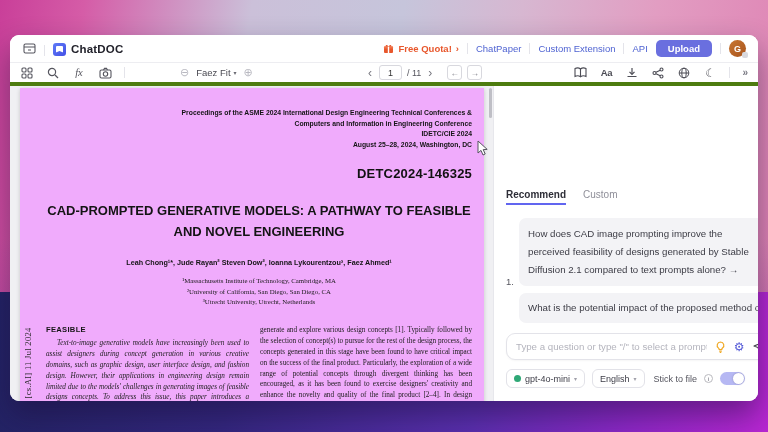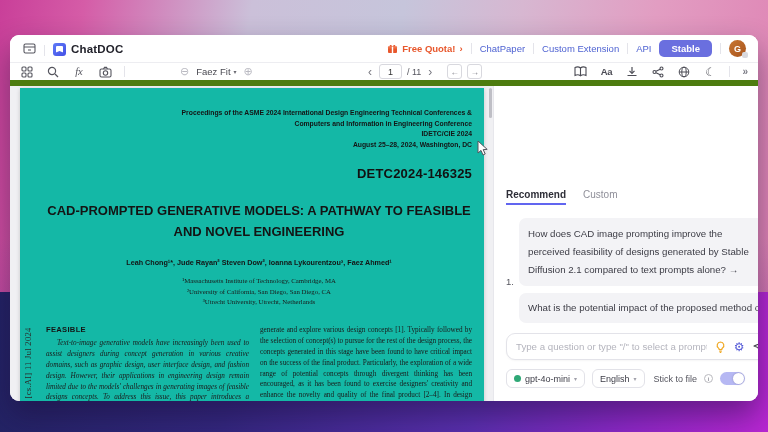--- a/index.html
+++ b/index.html
@@ -32,21 +32,21 @@
   .hdr-spacer { flex:1; }
   .hdr-right { display:flex; align-items:center; gap:8px; }
   .free-quota { display:flex; align-items:center; gap:4px; color:#e8572c; font-size:9.5px; font-weight:bold; cursor:pointer; }
   .hdr-link { font-size:9.5px; color:#4f63d2; cursor:pointer; }
   .upload-btn { background:#6a6fdf; color:#fff; font-size:9.5px; padding:3px 12px; border-radius:5px; border:none; cursor:pointer; font-weight:bold; }
   .avatar { width:17px; height:17px; border-radius:50%; background:linear-gradient(135deg,#c77632,#a9541c); color:#fff;
     font-size:9px; font-weight:bold; display:flex; align-items:center; justify-content:center; position:relative; cursor:pointer; }
   .avatar::after { content:""; position:absolute; right:-2px; bottom:-1px; width:6px; height:6px; background:#d9d9de; border-radius:2px; }
 
   
-  .toolbar { flex:0 0 24px; border-top:1px solid #ededf1; border-bottom:6px solid #4d7c0f; position:relative; background:#fff; }
+  .toolbar { flex:0 0 24px; border-top:1px solid #ededf1; border-bottom:4px solid #4d7c0f; position:relative; background:#fff; }
   .tb-group { position:absolute; top:0; height:100%; display:flex; align-items:center; }
   .tb-left { left:10px; gap:12px; }
   .tb-zoom { left:170px; gap:7px; }
   .tb-pages { left:356px; gap:5px; }
   .tb-right { right:10px; gap:12px; }
   .tb-icon { width:14px; height:14px; display:flex; align-items:center; justify-content:center; color:#55555e; cursor:pointer; }
   .tb-icon svg { display:block; }
   .fx { font-family:"Liberation Serif",serif; font-style:italic; font-size:10.5px; color:#55555e; }
   .aa { font-size:9.5px; color:#4c4c55; font-weight:bold; letter-spacing:-.3px; }
   .zoom-circ { color:#b9b9c1; font-size:11px; cursor:pointer; line-height:1; }
@@ -60,21 +60,21 @@
   .nav-sq.first { margin-left:8px; }
   .moon { font-size:11.5px; color:#4c4c55; }
   .collapse { font-size:10px; color:#7a7a84; font-weight:bold; }
 
   
   .content { flex:1; display:flex; min-height:0; }
 
   
   .pdf-panel { width:483px; flex:0 0 483px; background:#f0f0f3; position:relative; overflow:hidden; }
   .scroll-thumb { position:absolute; right:1px; top:2px; width:3px; height:30px; background:#bfbfc6; border-radius:2px; }
-  .page { position:absolute; left:10px; top:2px; width:464px; height:338px; background:#14b8a6;
+  .page { position:absolute; left:10px; top:2px; width:464px; height:338px; background:#f0abfc;
     box-shadow:0 1px 4px rgba(0,0,0,.18); padding:20px 12px 0 26px; }
   .conf-block { text-align:right; font-size:6.8px; font-weight:bold; color:#141414; line-height:1.55; }
   .paper-no { text-align:right; font-size:13px; font-weight:bold; color:#111; margin-top:16px; letter-spacing:.2px; }
   .doc-title { text-align:center; font-size:13px; font-weight:bold; color:#141414; margin-top:20px; line-height:1.6; }
   .authors { text-align:center; font-size:7.2px; font-weight:bold; color:#141414; margin-top:15px; }
   .affils { text-align:center; font-size:6.8px; color:#1a1a1a; margin-top:9px; line-height:1.6; font-family:"Liberation Serif",serif; }
   .columns { display:flex; gap:11px; margin-top:17px; }
   .col-left { width:203px; flex:0 0 203px; }
   .col-right { flex:1; }
   .abs-h { font-size:7.6px; font-weight:bold; color:#141414; letter-spacing:.3px; margin-bottom:4px; }
@@ -149,21 +149,21 @@
         </svg>
         <span>Free Quota!</span>
         <span>›</span>
       </span>
       <span class="v-div"></span>
       <span class="hdr-link">ChatPaper</span>
       <span class="v-div"></span>
       <span class="hdr-link">Custom Extension</span>
       <span class="v-div"></span>
       <span class="hdr-link">API</span>
-      <button class="upload-btn">Stable</button>
+      <button class="upload-btn">Upload</button>
       <span class="v-div"></span>
       <span class="avatar">G</span>
     </div>
   </div>
 
   <div class="toolbar">
     <div class="tb-group tb-left">
       <span class="tb-icon">
         <svg width="12" height="12" viewBox="0 0 12 12" fill="none" stroke="#55555e" stroke-width="1.1">
           <rect x="1" y="1" width="4" height="4" rx="1"></rect>

